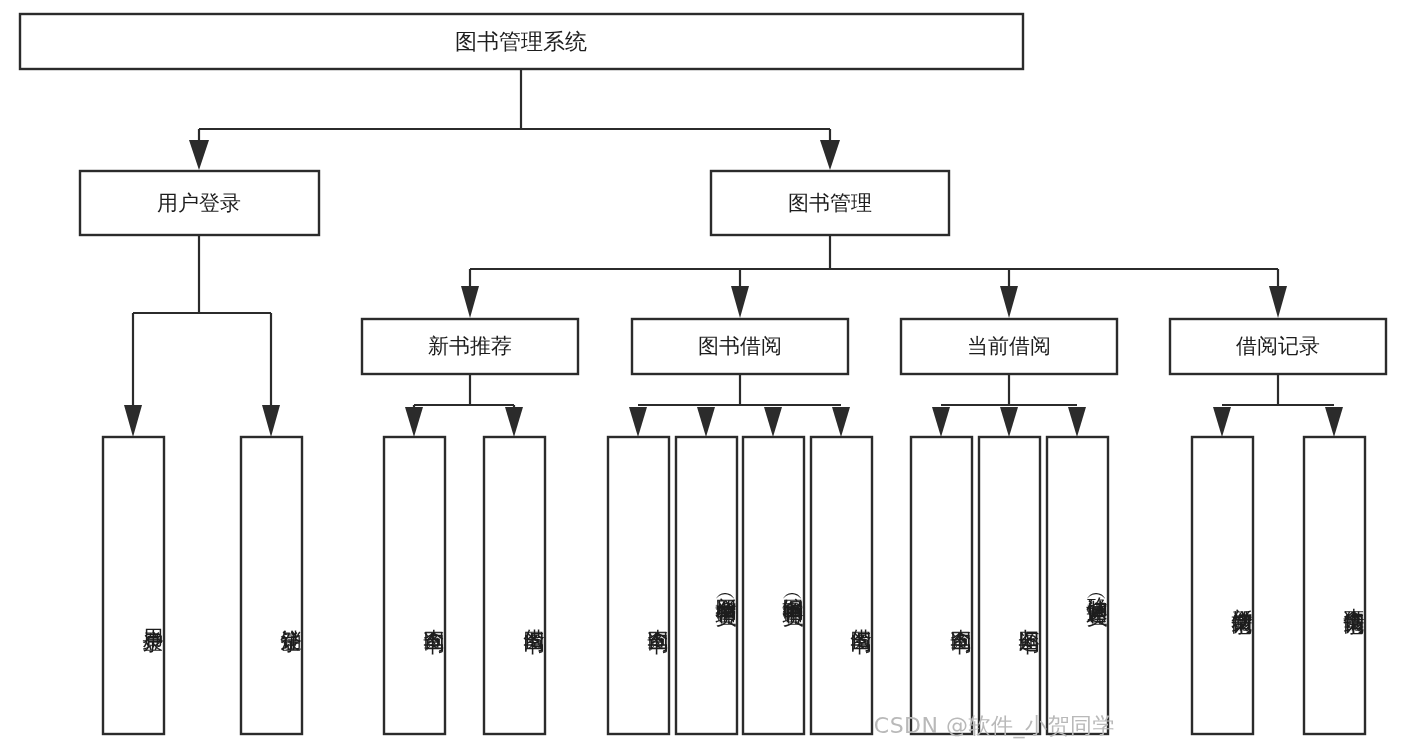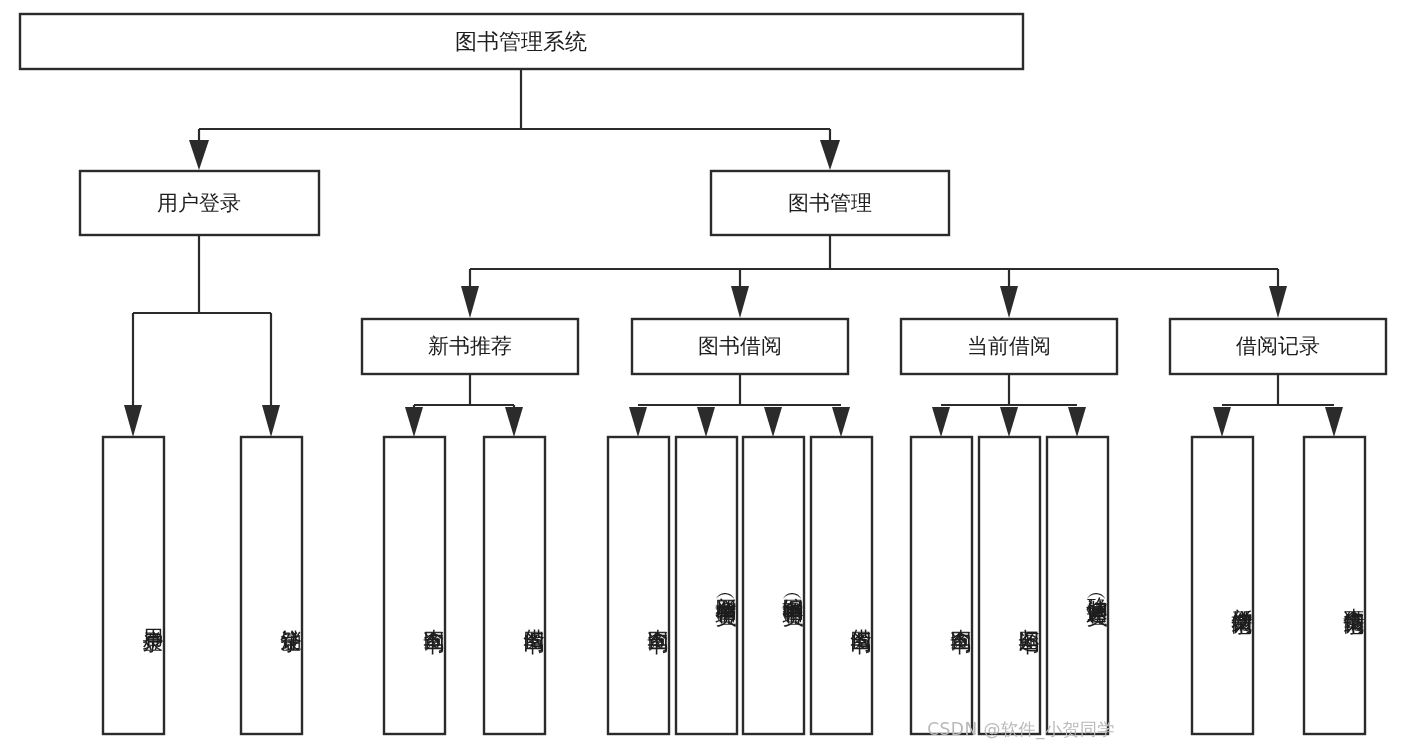--- a/index.html
+++ b/index.html
@@ -66,21 +66,21 @@
     pointer-events: none;
     display: flex;
     align-items: flex-start;
     justify-content: center;
   }
   .watermark {
     position: absolute;
     right: 8px;
     bottom: 6px;
     font-family: "DejaVu Sans", "Liberation Sans", sans-serif;
-    font-size: 17px;
+    font-size: 22px;
     color: #b9b9b9;
     letter-spacing: 0.5px;
     user-select: none;
   }
 </style>
 </head>
 <body>
 
 <div id="diagram-root">
 

